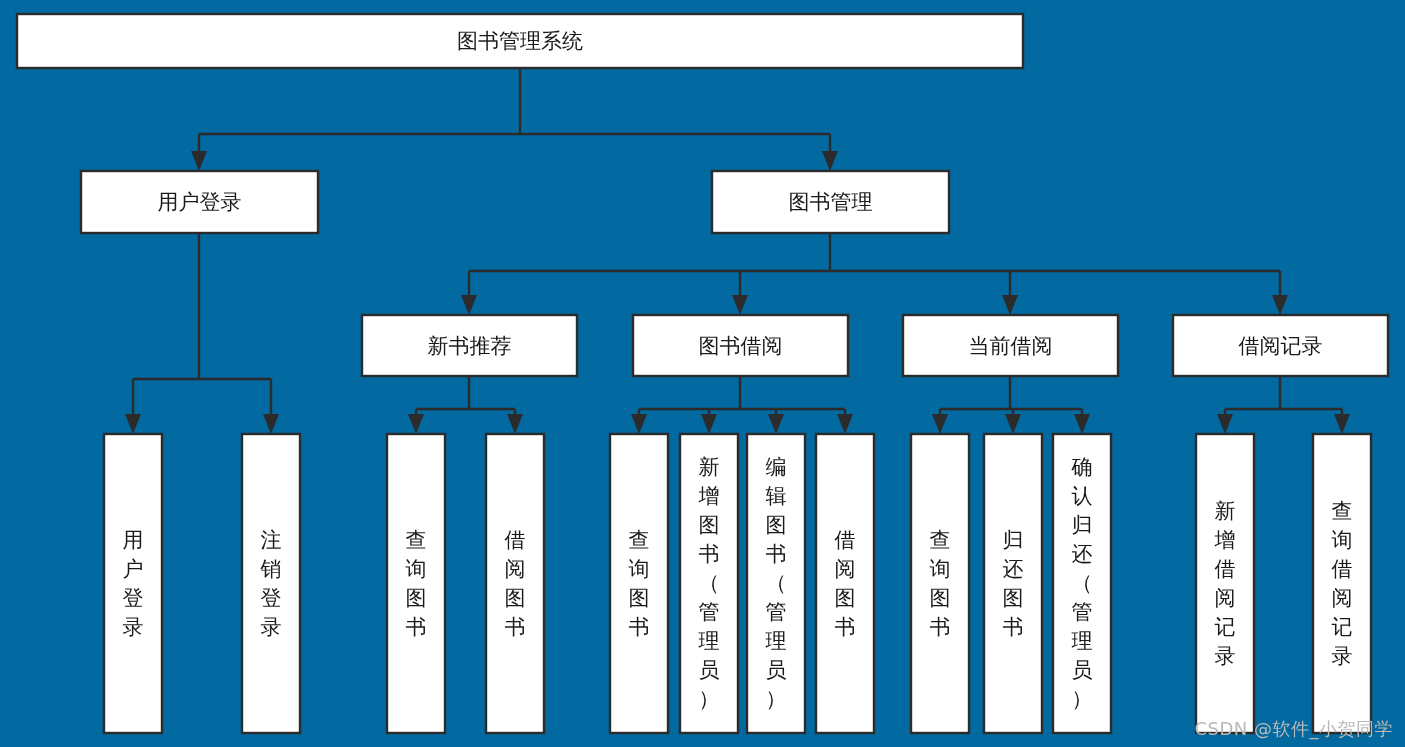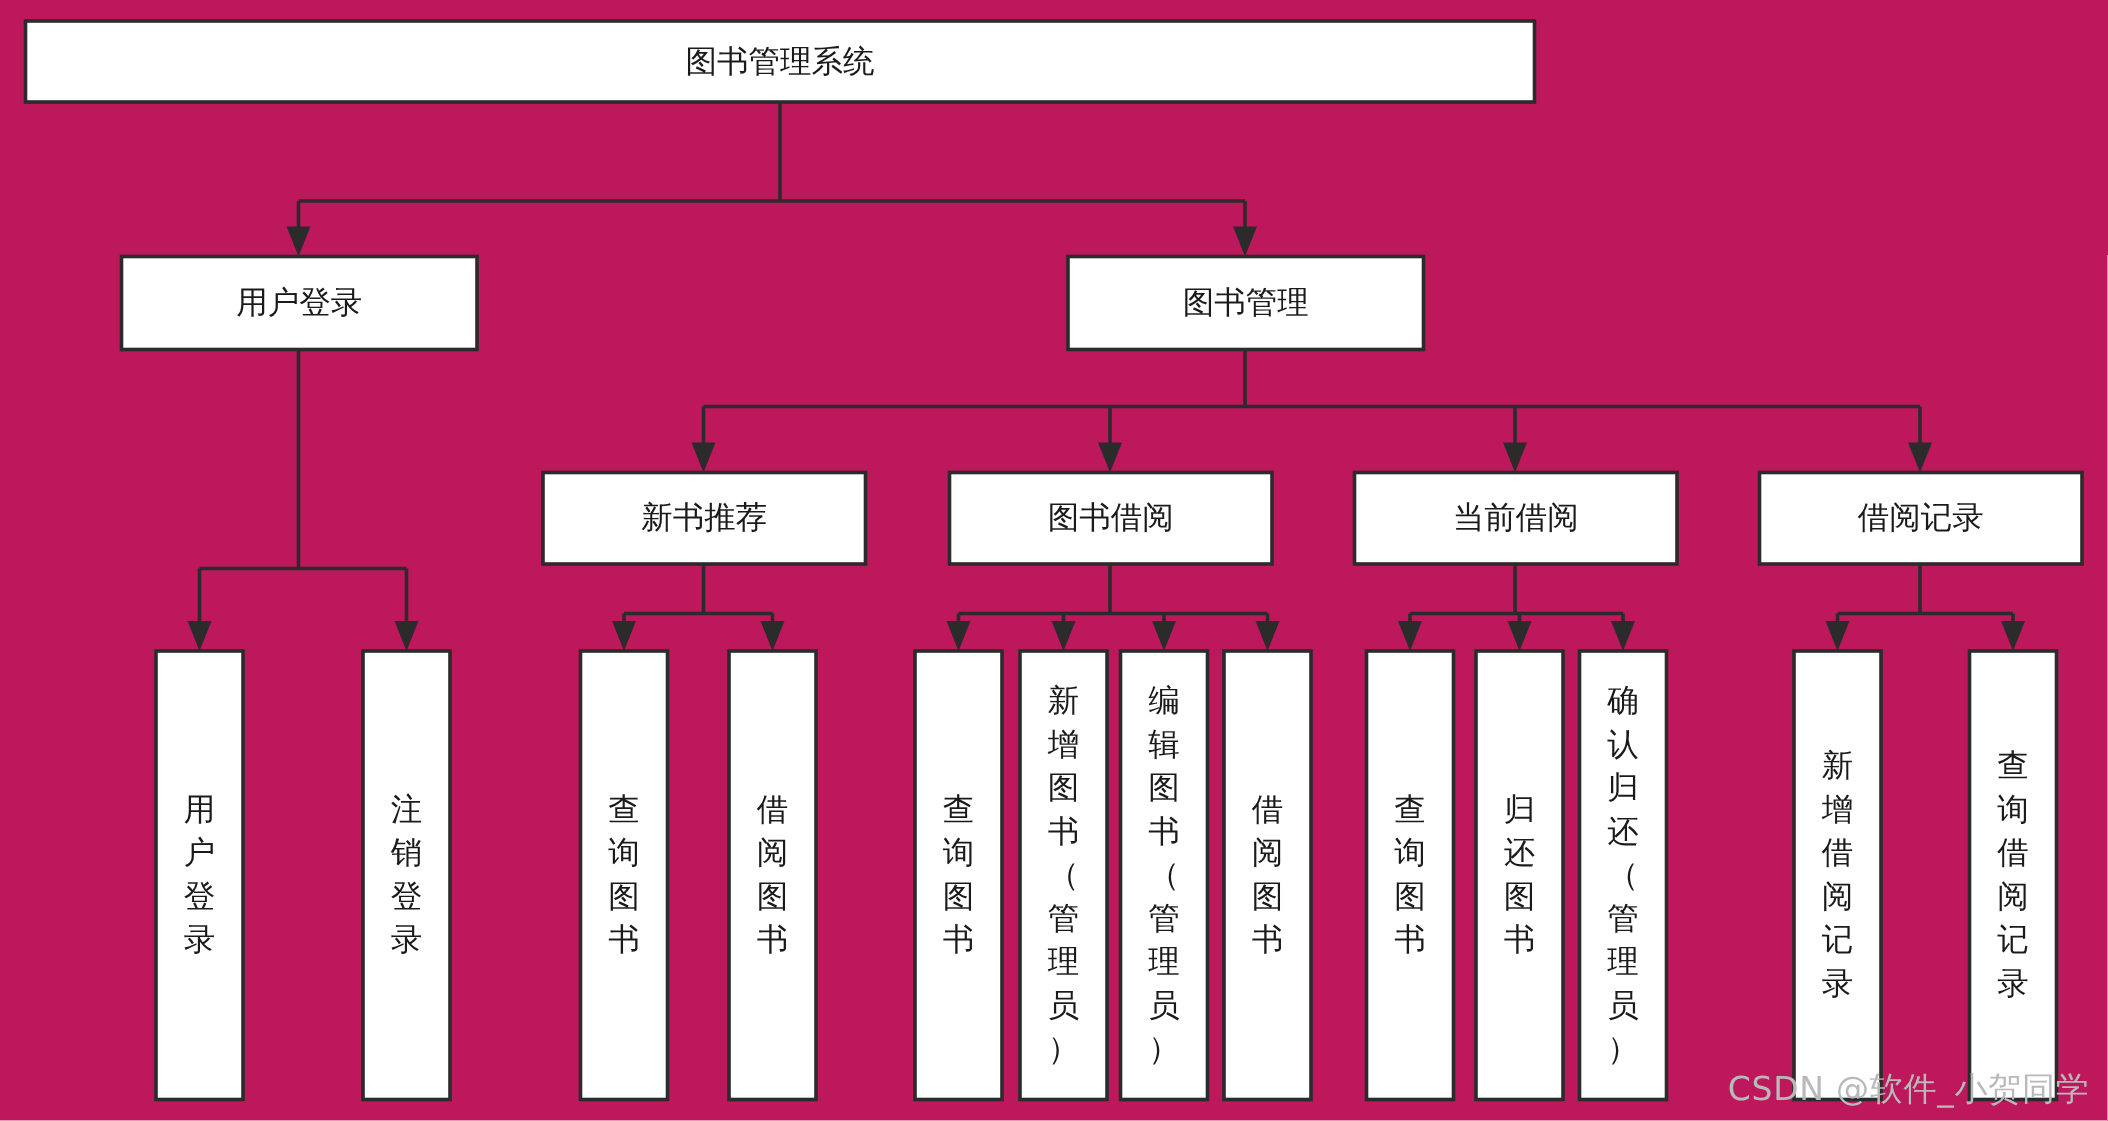--- a/index.html
+++ b/index.html
@@ -8,21 +8,21 @@
     padding: 0;
     background: #ffffff;
   }
   body {
     font-family: "DejaVu Sans", "Liberation Sans", sans-serif;
   }
   #diagram-root {
     position: relative;
     width: 1405px;
     height: 747px;
-    background: #be185d;
+    background: #0369a1;
     overflow: hidden;
   }
   svg#flow-svg {
     position: absolute;
     left: 0;
     top: 0;
     width: 1405px;
     height: 747px;
     display: block;
   }
@@ -52,21 +52,21 @@
     fill: #1a1a1a;
     font-family: "DejaVu Sans", "Liberation Sans", sans-serif;
     font-size: 21px;
     text-anchor: middle;
   }
   .watermark-text {
     position: absolute;
     right: 12px;
     bottom: 6px;
     font-family: "DejaVu Sans", "Liberation Sans", sans-serif;
-    font-size: 22px;
+    font-size: 18px;
     color: #b9b9b9;
     white-space: nowrap;
     letter-spacing: 0.5px;
     user-select: none;
   }
 </style>
 </head>
 <body>
 
 <div id="diagram-root">

